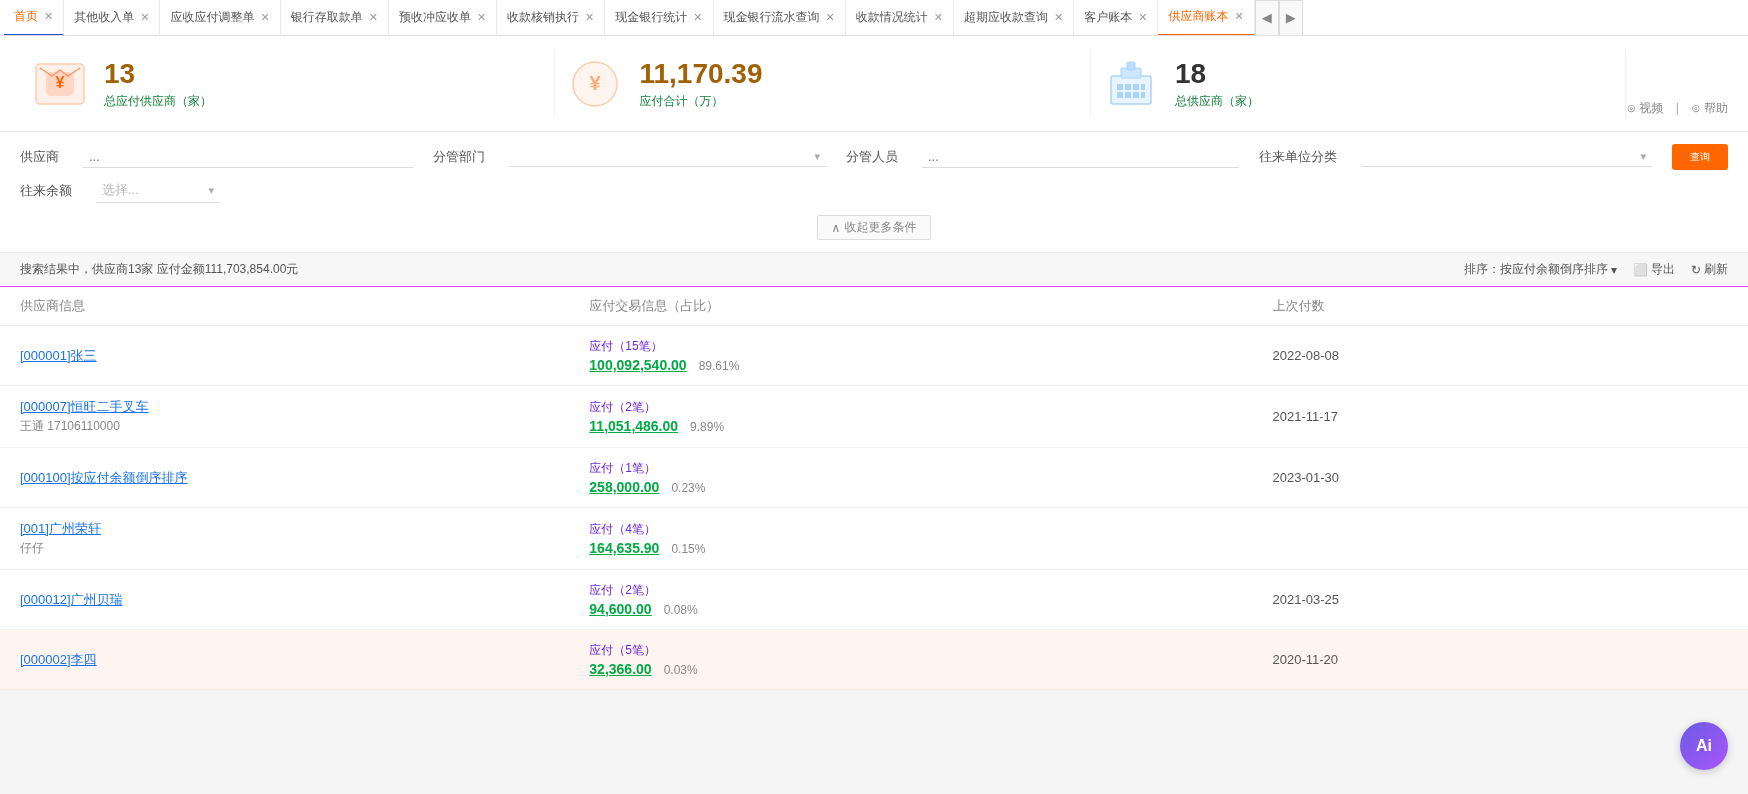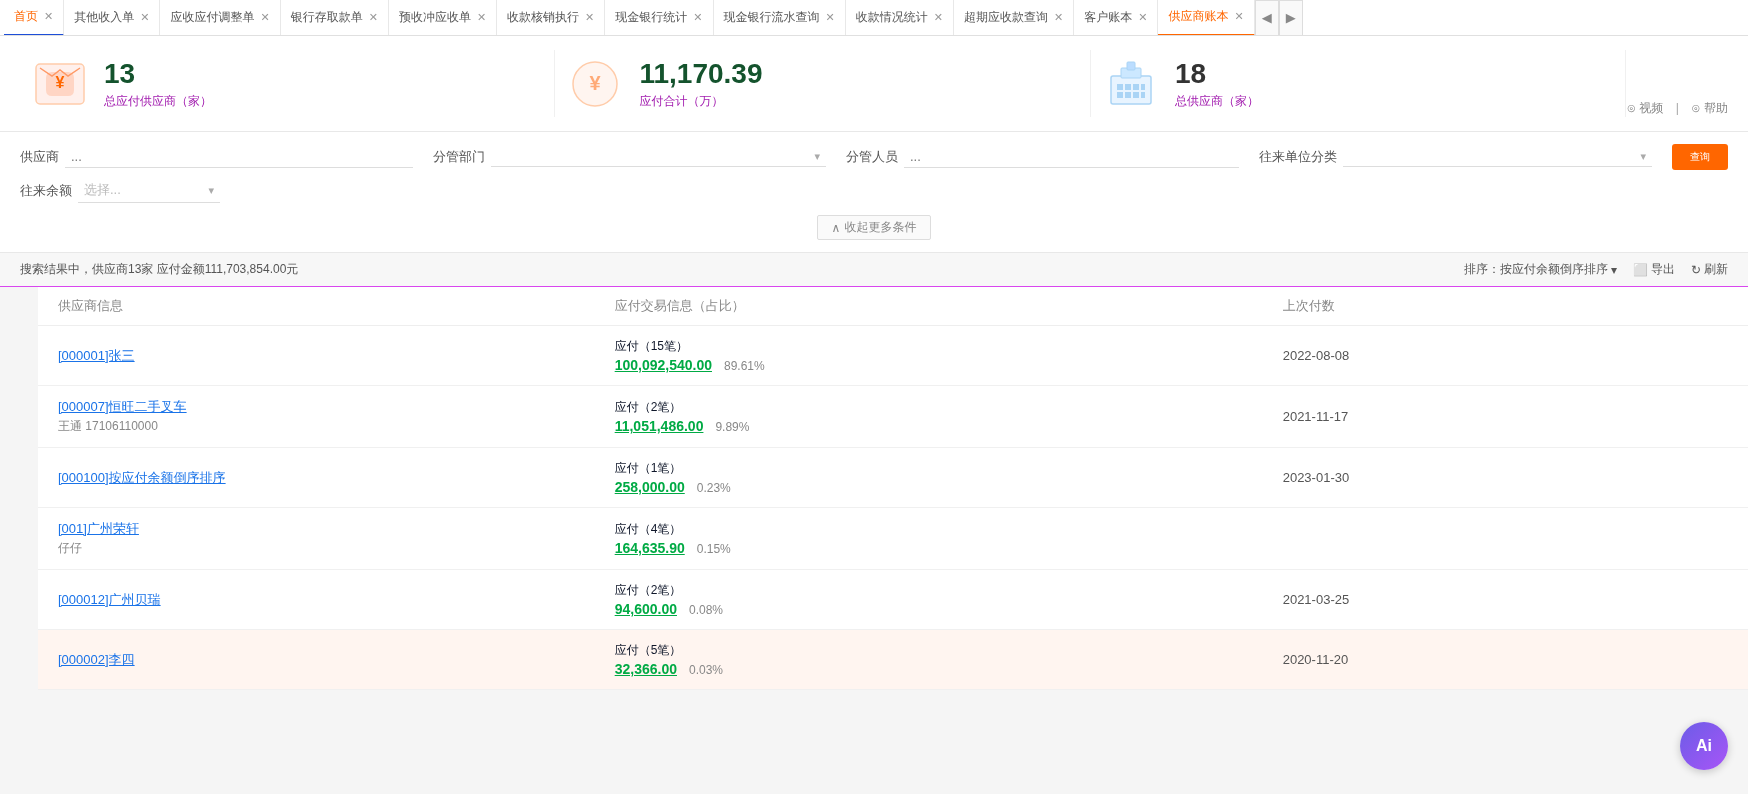--- a/index.html
+++ b/index.html
@@ -68,27 +68,27 @@
       margin-right: 14px;
       display: flex;
       align-items: center;
       justify-content: center;
       flex-shrink: 0;
     }
     .summary-icon svg { width: 56px; height: 56px; }
     .summary-text .big-num {
       font-size: 28px;
       font-weight: bold;
-      color: #14532d;
+      color: #a16207;
       line-height: 1.2;
     }
     .summary-text .big-num.dark { color: #333; }
     .summary-text .label {
       font-size: 12px;
-      color: #a21caf;
+      color: #15803d;
       margin-top: 2px;
     }
     .top-right-links {
       display: flex;
       align-items: flex-start;
       padding: 6px 0 0 0;
       font-size: 12px;
       color: #888;
       gap: 8px;
       flex-shrink: 0;
@@ -105,21 +105,21 @@
     }
     .filter-row {
       display: flex;
       align-items: center;
       gap: 20px;
       margin-bottom: 8px;
     }
     .filter-item {
       display: flex;
       align-items: center;
-      gap: 6px;
+      gap: 24px;
       flex: 1;
     }
     .filter-label {
       font-size: 13px;
       color: #555;
       white-space: nowrap;
       flex-shrink: 0;
     }
     .filter-input {
       flex: 1;
@@ -238,37 +238,36 @@
       cursor: pointer;
       font-size: 13px;
     }
     .supplier-sub {
       font-size: 12px;
       color: #888;
       margin-top: 2px;
     }
 
     .transaction-info { display: flex; flex-direction: column; gap: 2px; }
-    .trans-label { font-size: 12px; color: #0f172a; }
+    .trans-label { font-size: 12px; color: #6d28d9; }
     .trans-amount {
       font-size: 14px;
       color: #00aa44;
       font-weight: bold;
       text-decoration: underline;
       cursor: pointer;
     }
     .trans-percent { font-size: 12px; color: #888; margin-left: 12px; }
     .trans-row { display: flex; align-items: baseline; gap: 0; }
 
     .last-payment { font-size: 13px; color: #555; }
 
     .main-content {
       position: relative;
       overflow: hidden;
-      margin-left: 38px;
     }
 
     
     .ai-badge {
       position: fixed;
       right: 20px;
       bottom: 24px;
       background: linear-gradient(135deg, #6c5ce7, #a855f7);
       color: #fff;
       border-radius: 50%;

